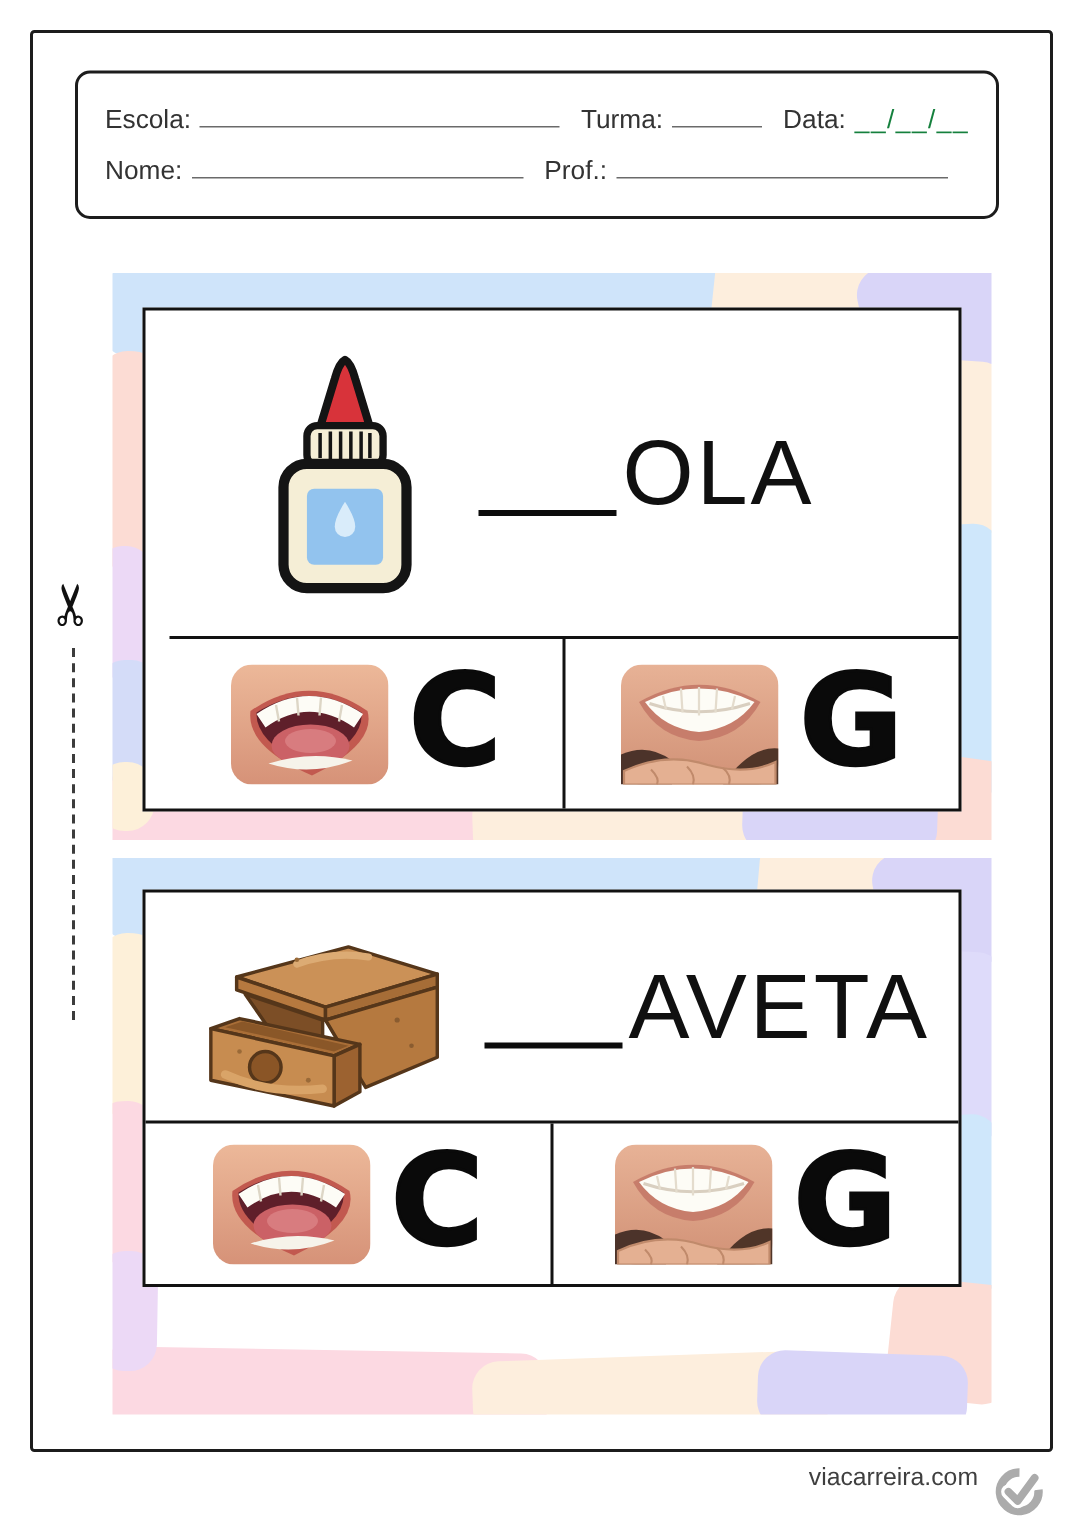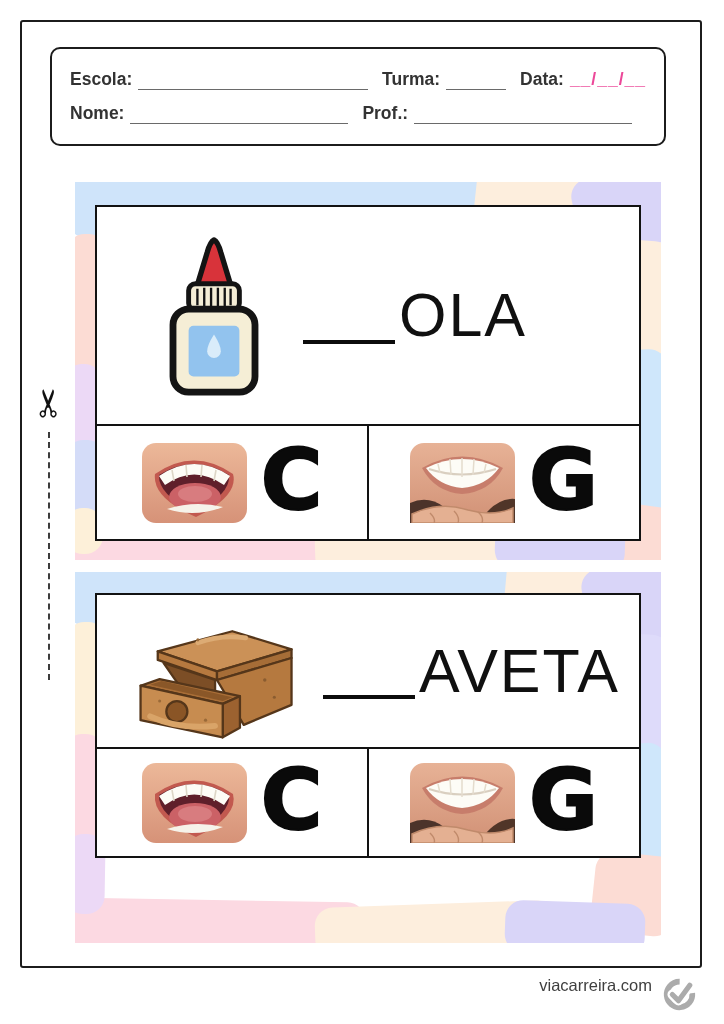--- a/index.html
+++ b/index.html
@@ -6,42 +6,42 @@
   .sheet{position:relative;width:724px;height:1024px;background:#fff;overflow:hidden;
          font-family:"Liberation Sans",sans-serif;color:#1e1e1e;}
   .page-border{position:absolute;left:20px;top:20px;width:678px;height:944px;
                border:2px solid #1c1c1c;border-radius:3px;background:transparent;}
 
   
   .header-box{position:absolute;left:50px;top:47px;width:616px;height:99px;background:#fff;
               border:2.5px solid #1c1c1c;border-radius:10px;box-sizing:border-box;
               display:flex;flex-direction:column;justify-content:space-evenly;
               padding:6px 18px;font-size:17.5px;color:#333;}
-  .form-row{display:flex;align-items:flex-end;white-space:nowrap;font-weight:bold;}
+  .form-row{display:flex;align-items:flex-start;white-space:nowrap;}
   .fline{border-bottom:1.6px solid #6a6a6a;height:15px;display:inline-block;}
   .fline.grow{flex:1;margin:0 14px 0 6px;}
   .fline.short{width:60px;margin:0 14px 0 6px;}
-  .date-val{color:#ec4899;letter-spacing:1px;margin-left:6px;}
+  .date-val{color:#15803d;letter-spacing:1px;margin-left:6px;}
 
   
   .scissors{position:absolute;left:33px;top:384px;font-size:38px;color:#101010;
             transform:rotate(-90deg);transform-origin:center;line-height:1;}
   .cut-line{position:absolute;left:48px;top:432px;height:248px;width:0;
             border-left:2.5px dashed #3c3c3c;}
 
   
   .pastel-frame{position:absolute;overflow:hidden;background:#fff;}
   .pf1{left:75px;top:182px;width:586px;height:378px;}
   .pf2{left:75px;top:572px;width:586px;height:371px;}
   .patch{position:absolute;border-radius:18px;}
 
   
   .card{position:absolute;left:95px;width:546px;background:#fff;border:2px solid #121212;
         box-sizing:border-box;display:flex;flex-direction:column;}
-  .card1{top:205px;height:336px;}
+  .card1{top:205px;height:336px;padding-left:16px;}
   .card2{top:593px;height:265px;}
   .card-top{flex:1;display:flex;align-items:center;border-bottom:2px solid #121212;}
   .word-group{display:flex;align-items:flex-end;}
   .word-blank{width:92px;border-bottom:4px solid #0c0c0c;height:10px;margin-right:4px;}
   .word-text{font-size:61px;line-height:0.92;font-weight:400;letter-spacing:2px;color:#101010;}
   .card-options{height:113px;display:flex;}
   .option{flex:1;display:flex;align-items:center;justify-content:center;gap:14px;}
   .option.first{border-right:2px solid #121212;}
   .letter{font-family:"DejaVu Sans",sans-serif;font-weight:bold;font-size:84px;line-height:0.95;
           color:#0a0a0a;-webkit-text-stroke:2px #0a0a0a;padding-bottom:4px;}

